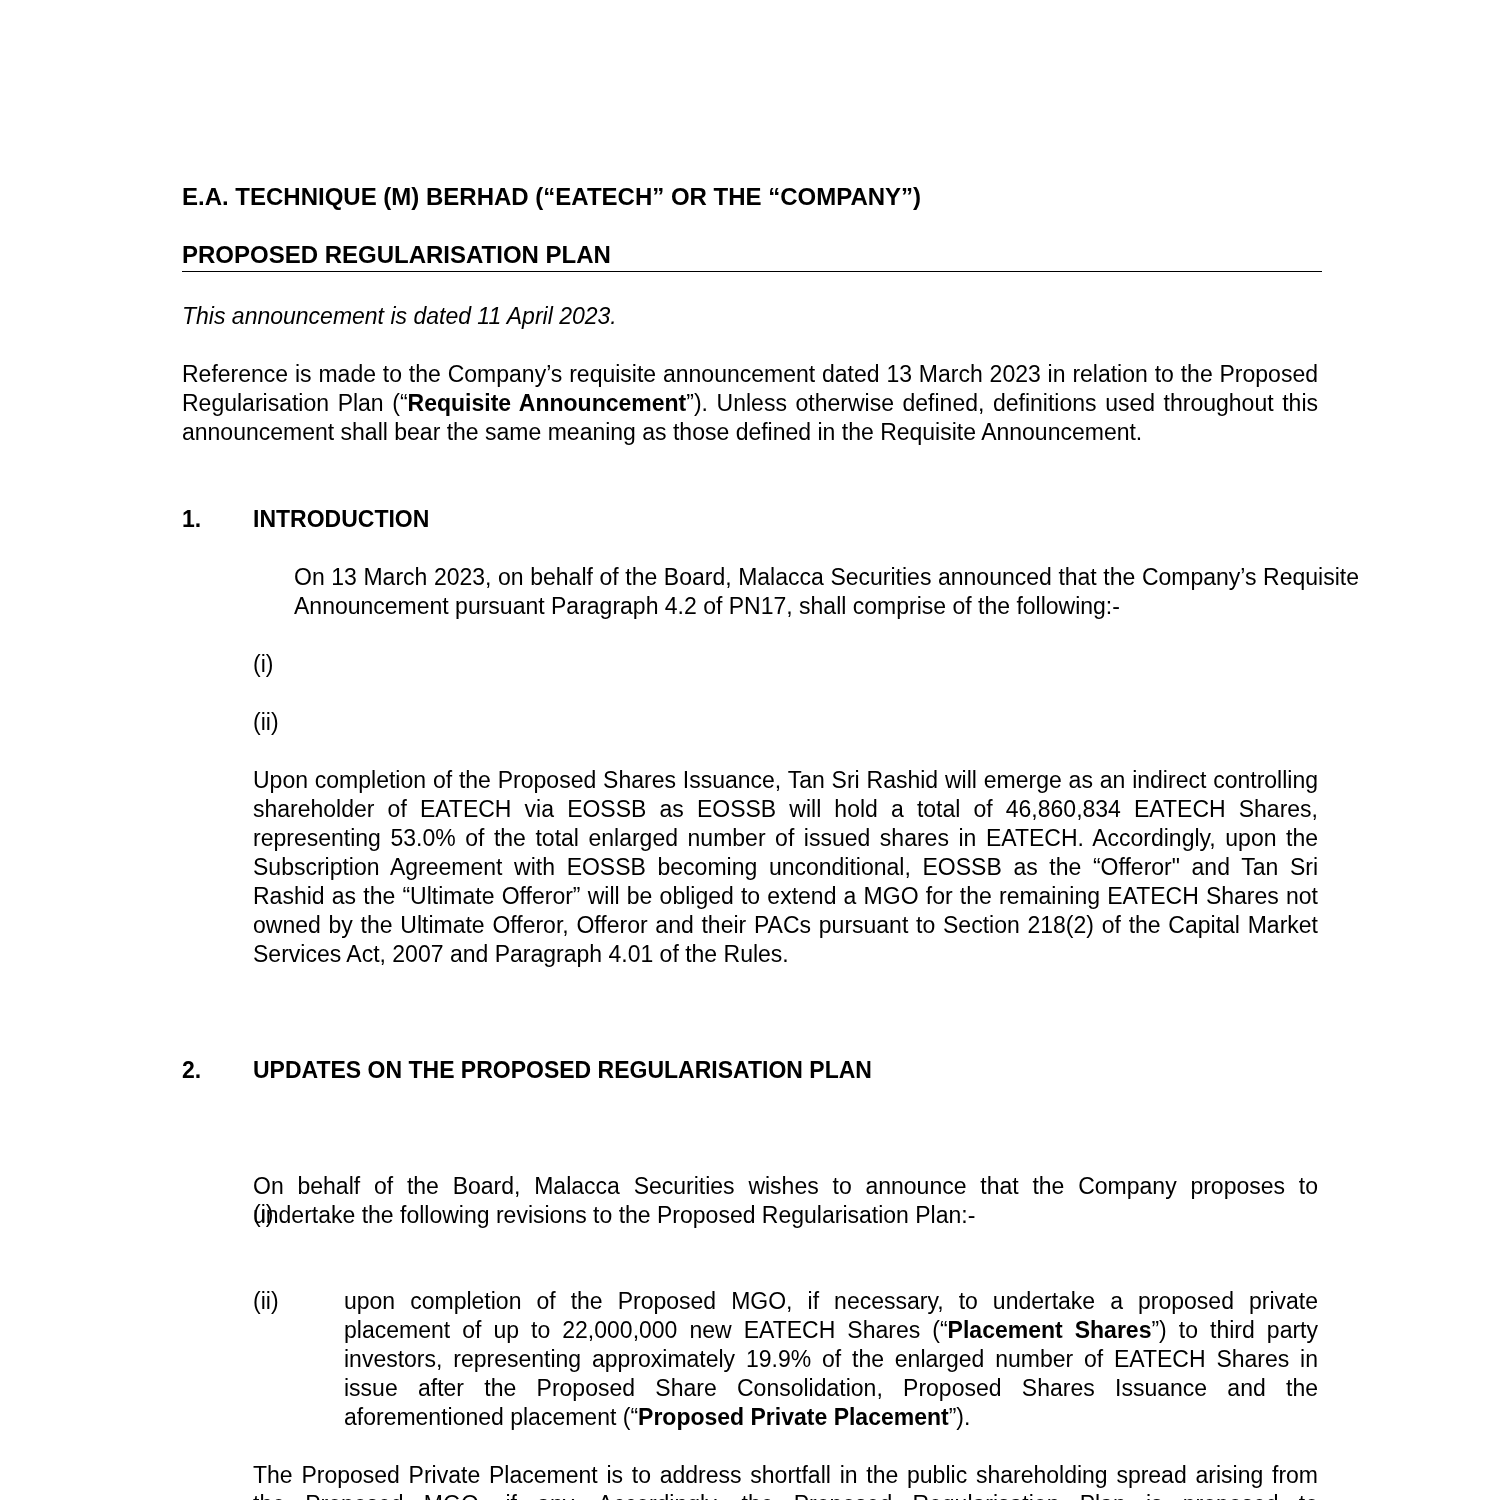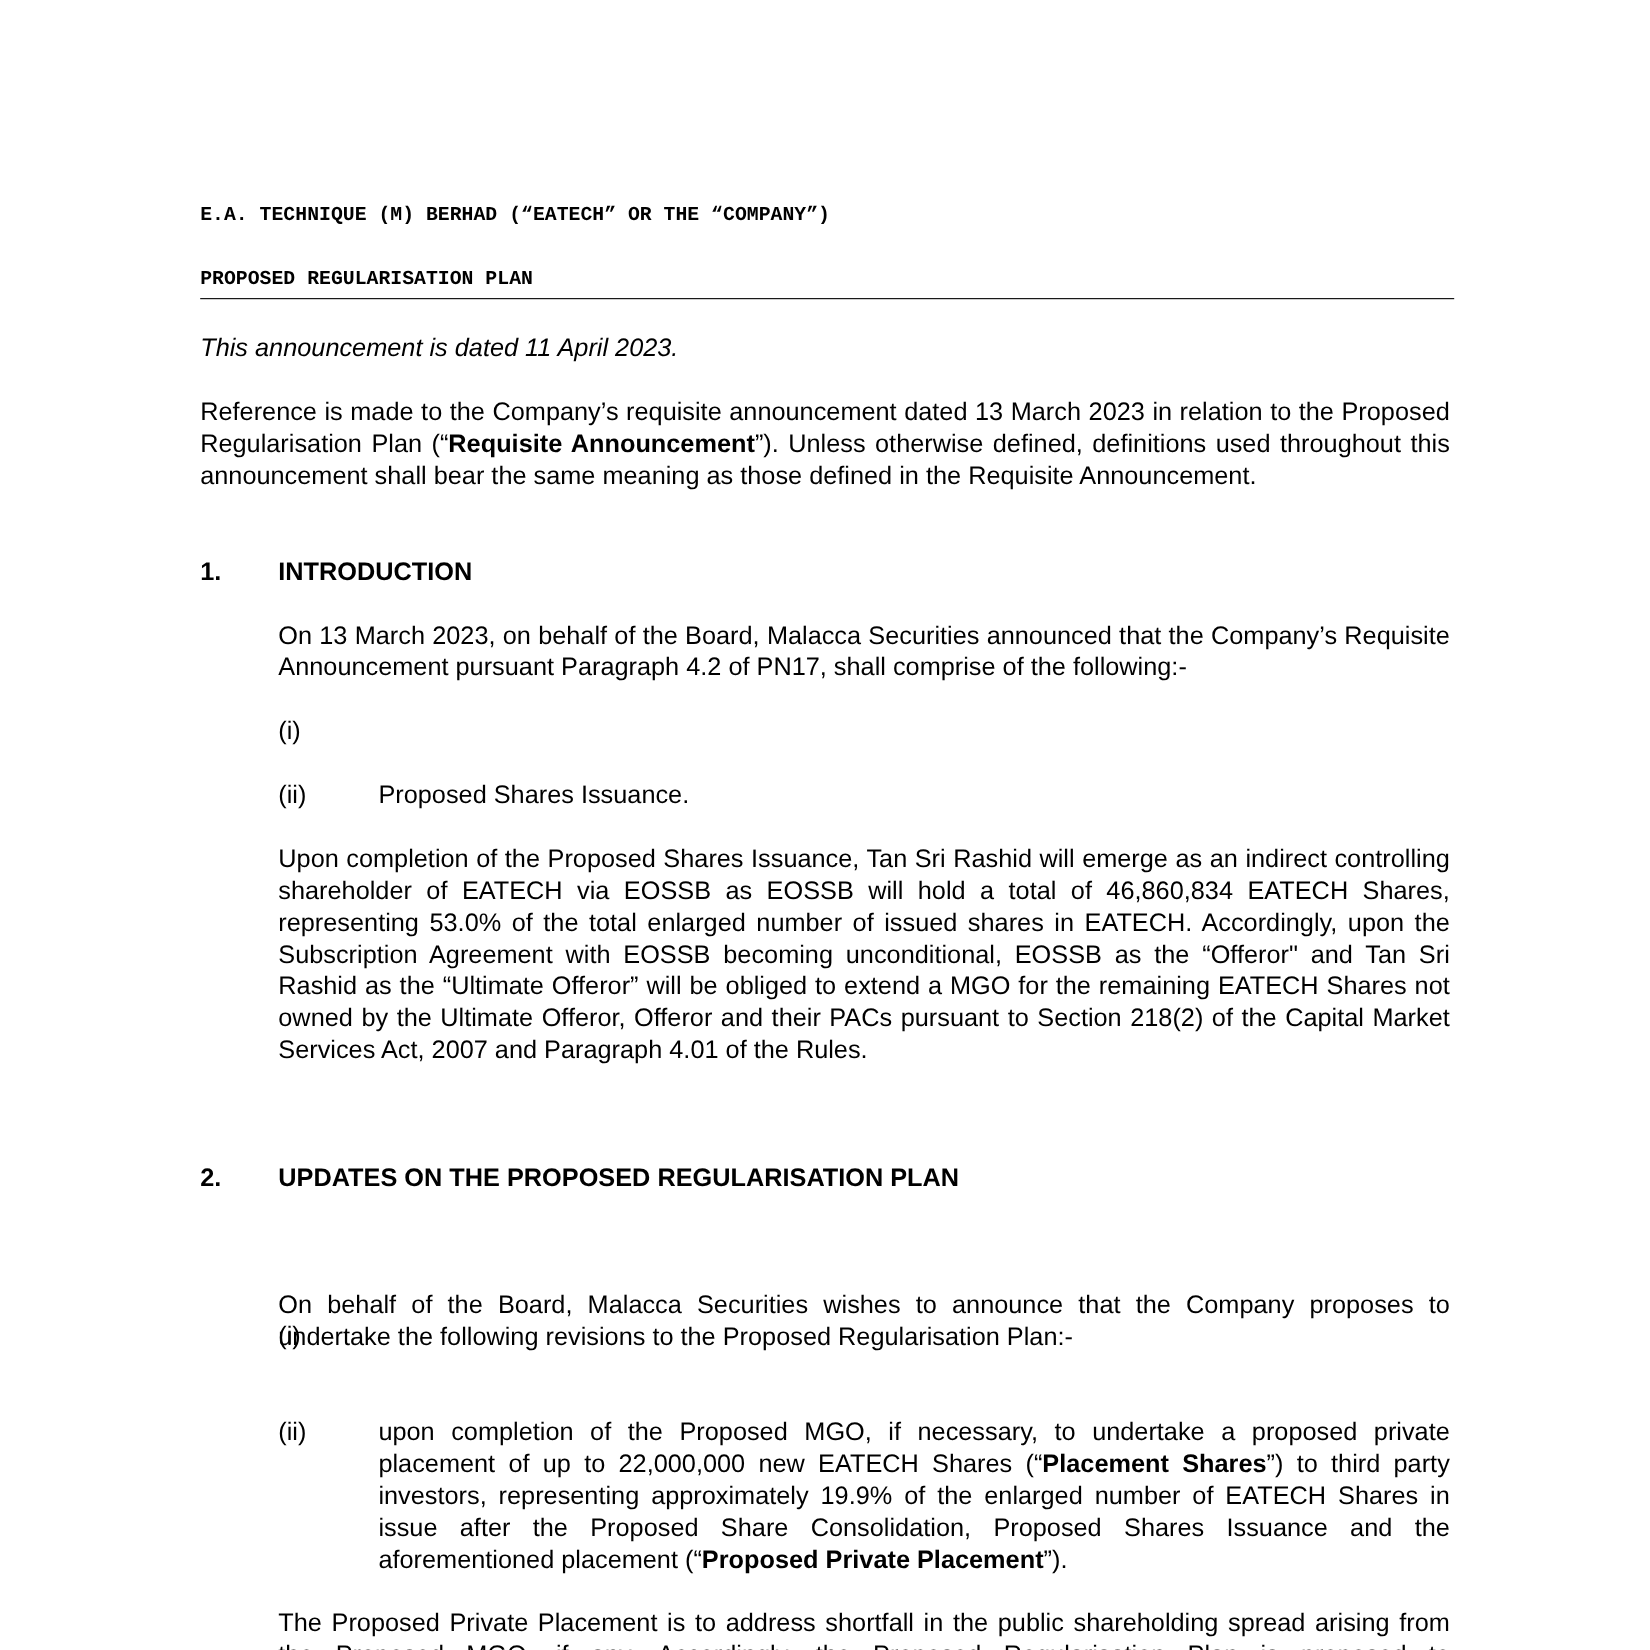--- a/index.html
+++ b/index.html
@@ -17,24 +17,23 @@
     }
     .page {
       position: absolute;
       left: 182px;
       top: 0;
       width: 1136px;
     }
     .abs { position: absolute; }
     .title {
       font-weight: bold;
-      font-size: 18px;
+      font-size: 24px;
       line-height: 29px;
       white-space: nowrap;
-      font-family: Liberation Mono, monospace;
     }
     .subtitle-wrap {
       position: absolute;
       left: 0;
       top: 240px;
       width: 1140px;
       border-bottom: 1.5px solid #000;
       height: 31px;
     }
     .body-text {
@@ -94,29 +93,28 @@
 
   <div class="abs body-text" style="left:0; top:302px; width:1136px;font-style:italic;">This announcement is dated 11 April 2023.</div>
 
   <div class="abs body-text" style="left:0; top:360px; width:1136px;"><span>Reference is made to the Company’s requisite announcement dated 13 March 2023 in relation to the Proposed Regularisation Plan (“</span><b>Requisite Announcement</b><span>”). Unless otherwise defined, definitions used throughout this announcement shall bear the same meaning as those defined in the Requisite Announcement.</span></div>
 
   <div class="abs heading" style="left:0; top:505px;">
     <span class="num">1.</span>
     <span class="num-text">INTRODUCTION</span>
   </div>
 
-  <div class="body-text indent" style="top:563px;">On 13 March 2023, on behalf of the Board, Malacca Securities announced that the Company’s Requisite Announcement pursuant Paragraph 4.2 of PN17, shall comprise of the following:-</div>
+  <div class="body-text indent" style="top:563px;margin-left:41px;">On 13 March 2023, on behalf of the Board, Malacca Securities announced that the Company’s Requisite Announcement pursuant Paragraph 4.2 of PN17, shall comprise of the following:-</div>
 
   <div class="abs" style="left:0; top:650px; width:1136px; height:29px;">
     <span class="list-item-marker">(i)</span>
   </div>
 
   <div class="abs" style="left:0; top:708px; width:1136px; height:29px;">
     <span class="list-item-marker">(ii)</span>
-    <span class="list-item-text">Proposed Shares Issuance.</span>
   </div>
 
   <div class="body-text indent" style="top:766px;">Upon completion of the Proposed Shares Issuance, Tan Sri Rashid will emerge as an indirect controlling shareholder of EATECH via EOSSB as EOSSB will hold a total of 46,860,834 EATECH Shares, representing 53.0% of the total enlarged number of issued shares in EATECH. Accordingly, upon the Subscription Agreement with EOSSB becoming unconditional, EOSSB as the “Offeror" and Tan Sri Rashid as the “Ultimate Offeror” will be obliged to extend a MGO for the remaining EATECH Shares not owned by the Ultimate Offeror, Offeror and their PACs pursuant to Section 218(2) of the Capital Market Services Act, 2007 and Paragraph 4.01 of the Rules.</div>
 
   <div class="abs heading" style="left:0; top:1056px;">
     <span class="num">2.</span>
     <span class="num-text">UPDATES ON THE PROPOSED REGULARISATION PLAN</span>
   </div>
 
   <div class="body-text indent" style="top:1172px;">On behalf of the Board, Malacca Securities wishes to announce that the Company proposes to undertake the following revisions to the Proposed Regularisation Plan:-</div>

